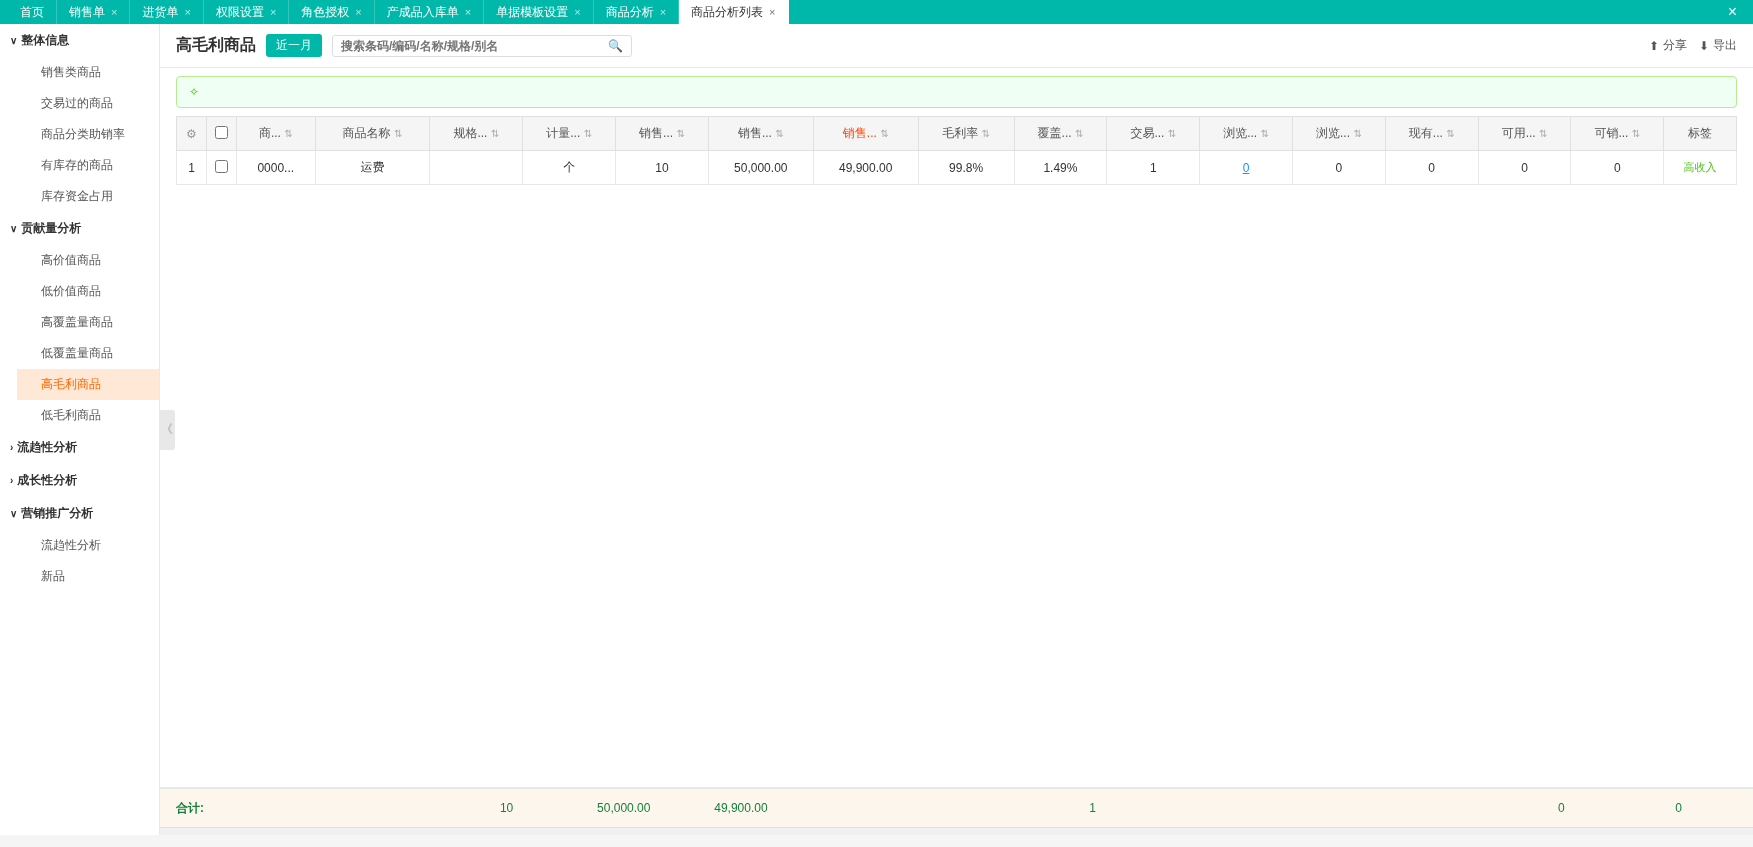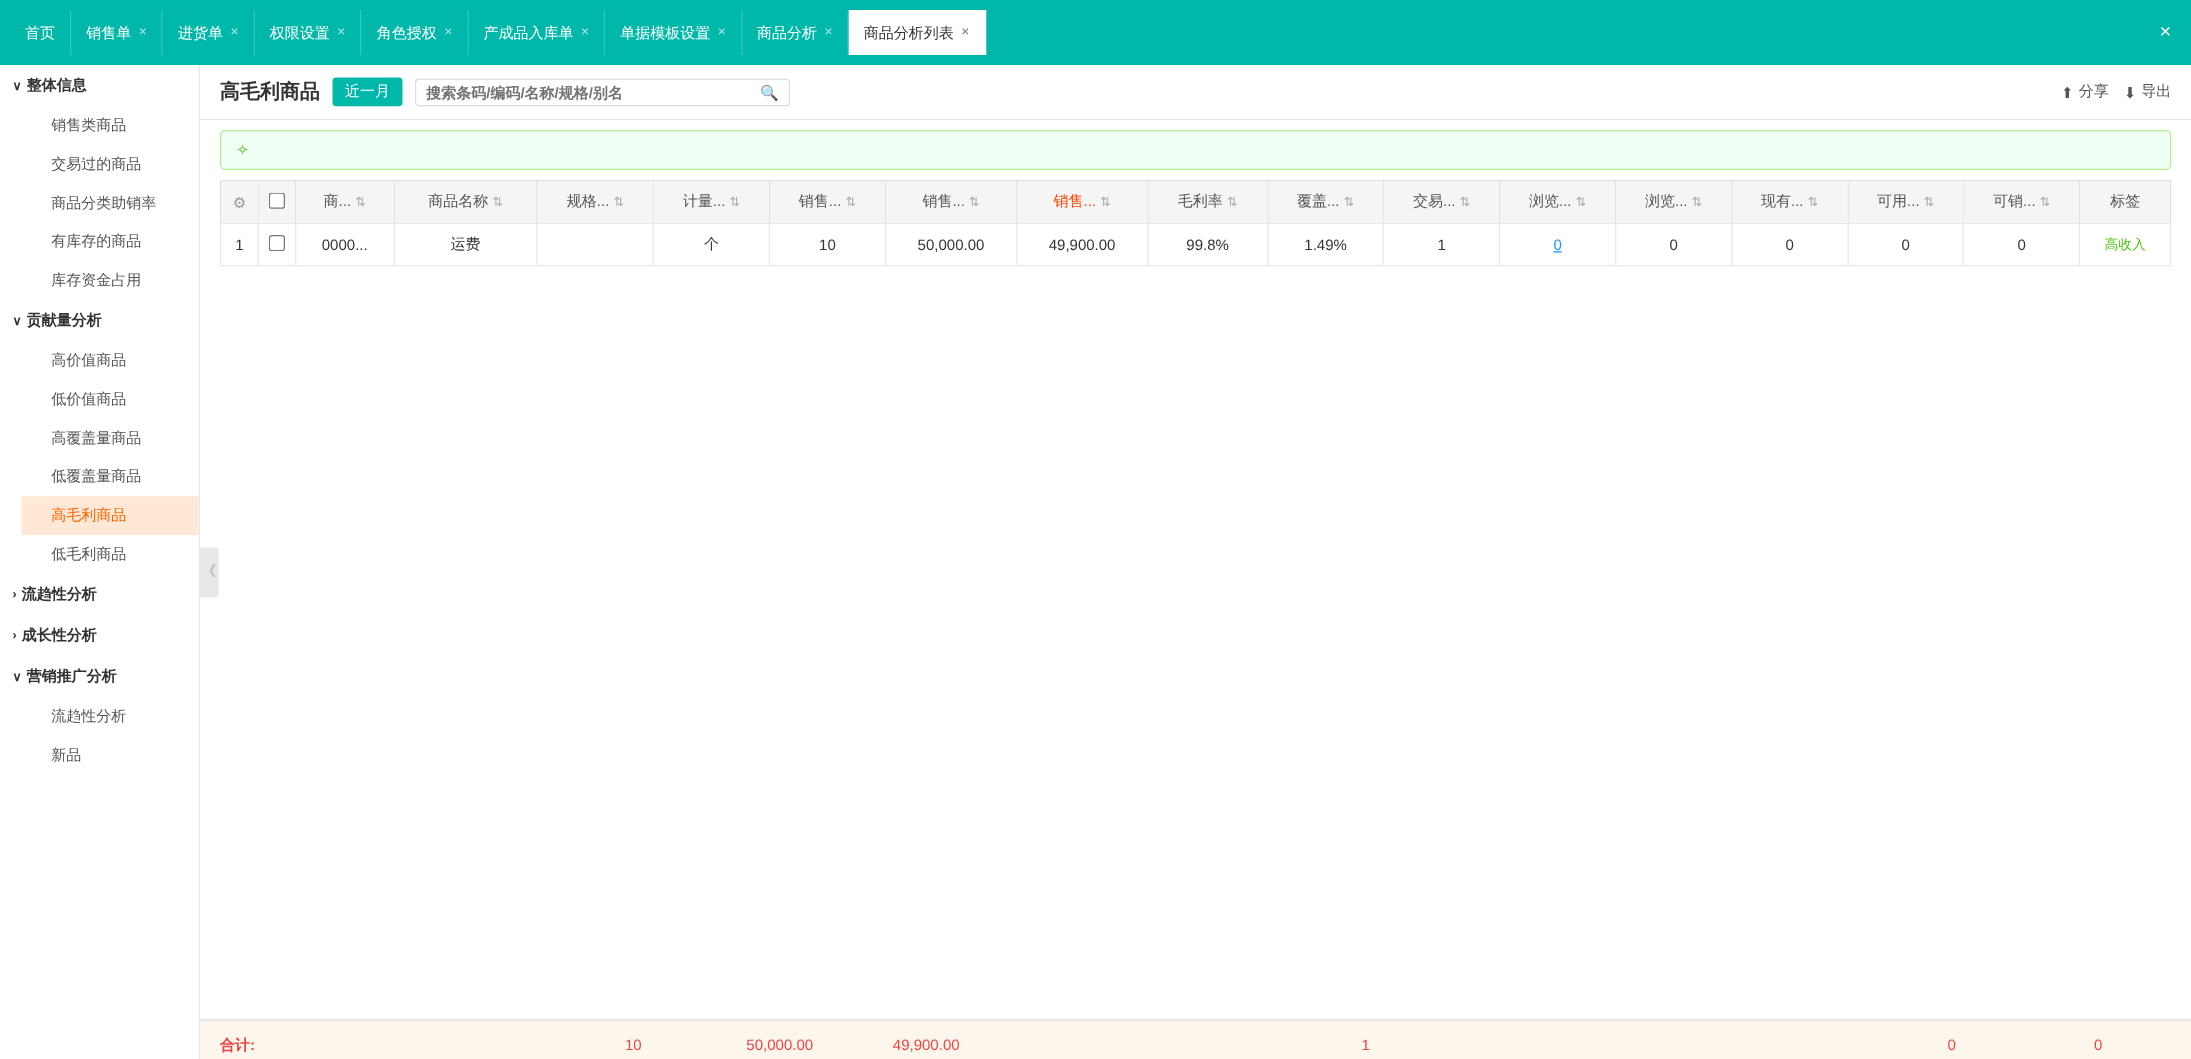--- a/index.html
+++ b/index.html
@@ -3,21 +3,21 @@
   <meta charset="utf-8">
   <style>
     * { box-sizing: border-box; margin: 0; padding: 0; font-family: 'Microsoft YaHei', Arial, sans-serif; font-size: 12px; }
     body { background: #f5f5f5; overflow: hidden; }
 
     
     .top-nav {
       background: #00b8a9;
       display: flex;
       align-items: center;
-      height: 52px;
+      height: 24px;
       padding: 0 8px;
       color: #fff;
       gap: 0;
     }
     .nav-tab {
       padding: 0 12px;
       height: 36px;
       display: flex;
       align-items: center;
       cursor: pointer;
@@ -210,21 +210,21 @@
 
     
     .table-footer {
       background: #fdf6ec;
       border-top: 2px solid #e8e8e8;
       padding: 8px 16px;
       display: flex;
       align-items: center;
       gap: 24px;
       font-size: 12px;
-      color: #ef4444;
+      color: #15803d;
       height: 40px;
     }
     .footer-label { font-weight: bold; margin-right: 20px; }
     .footer-values {
       display: flex;
       gap: 0;
       flex: 1;
     }
     .footer-cell {
       text-align: center;

